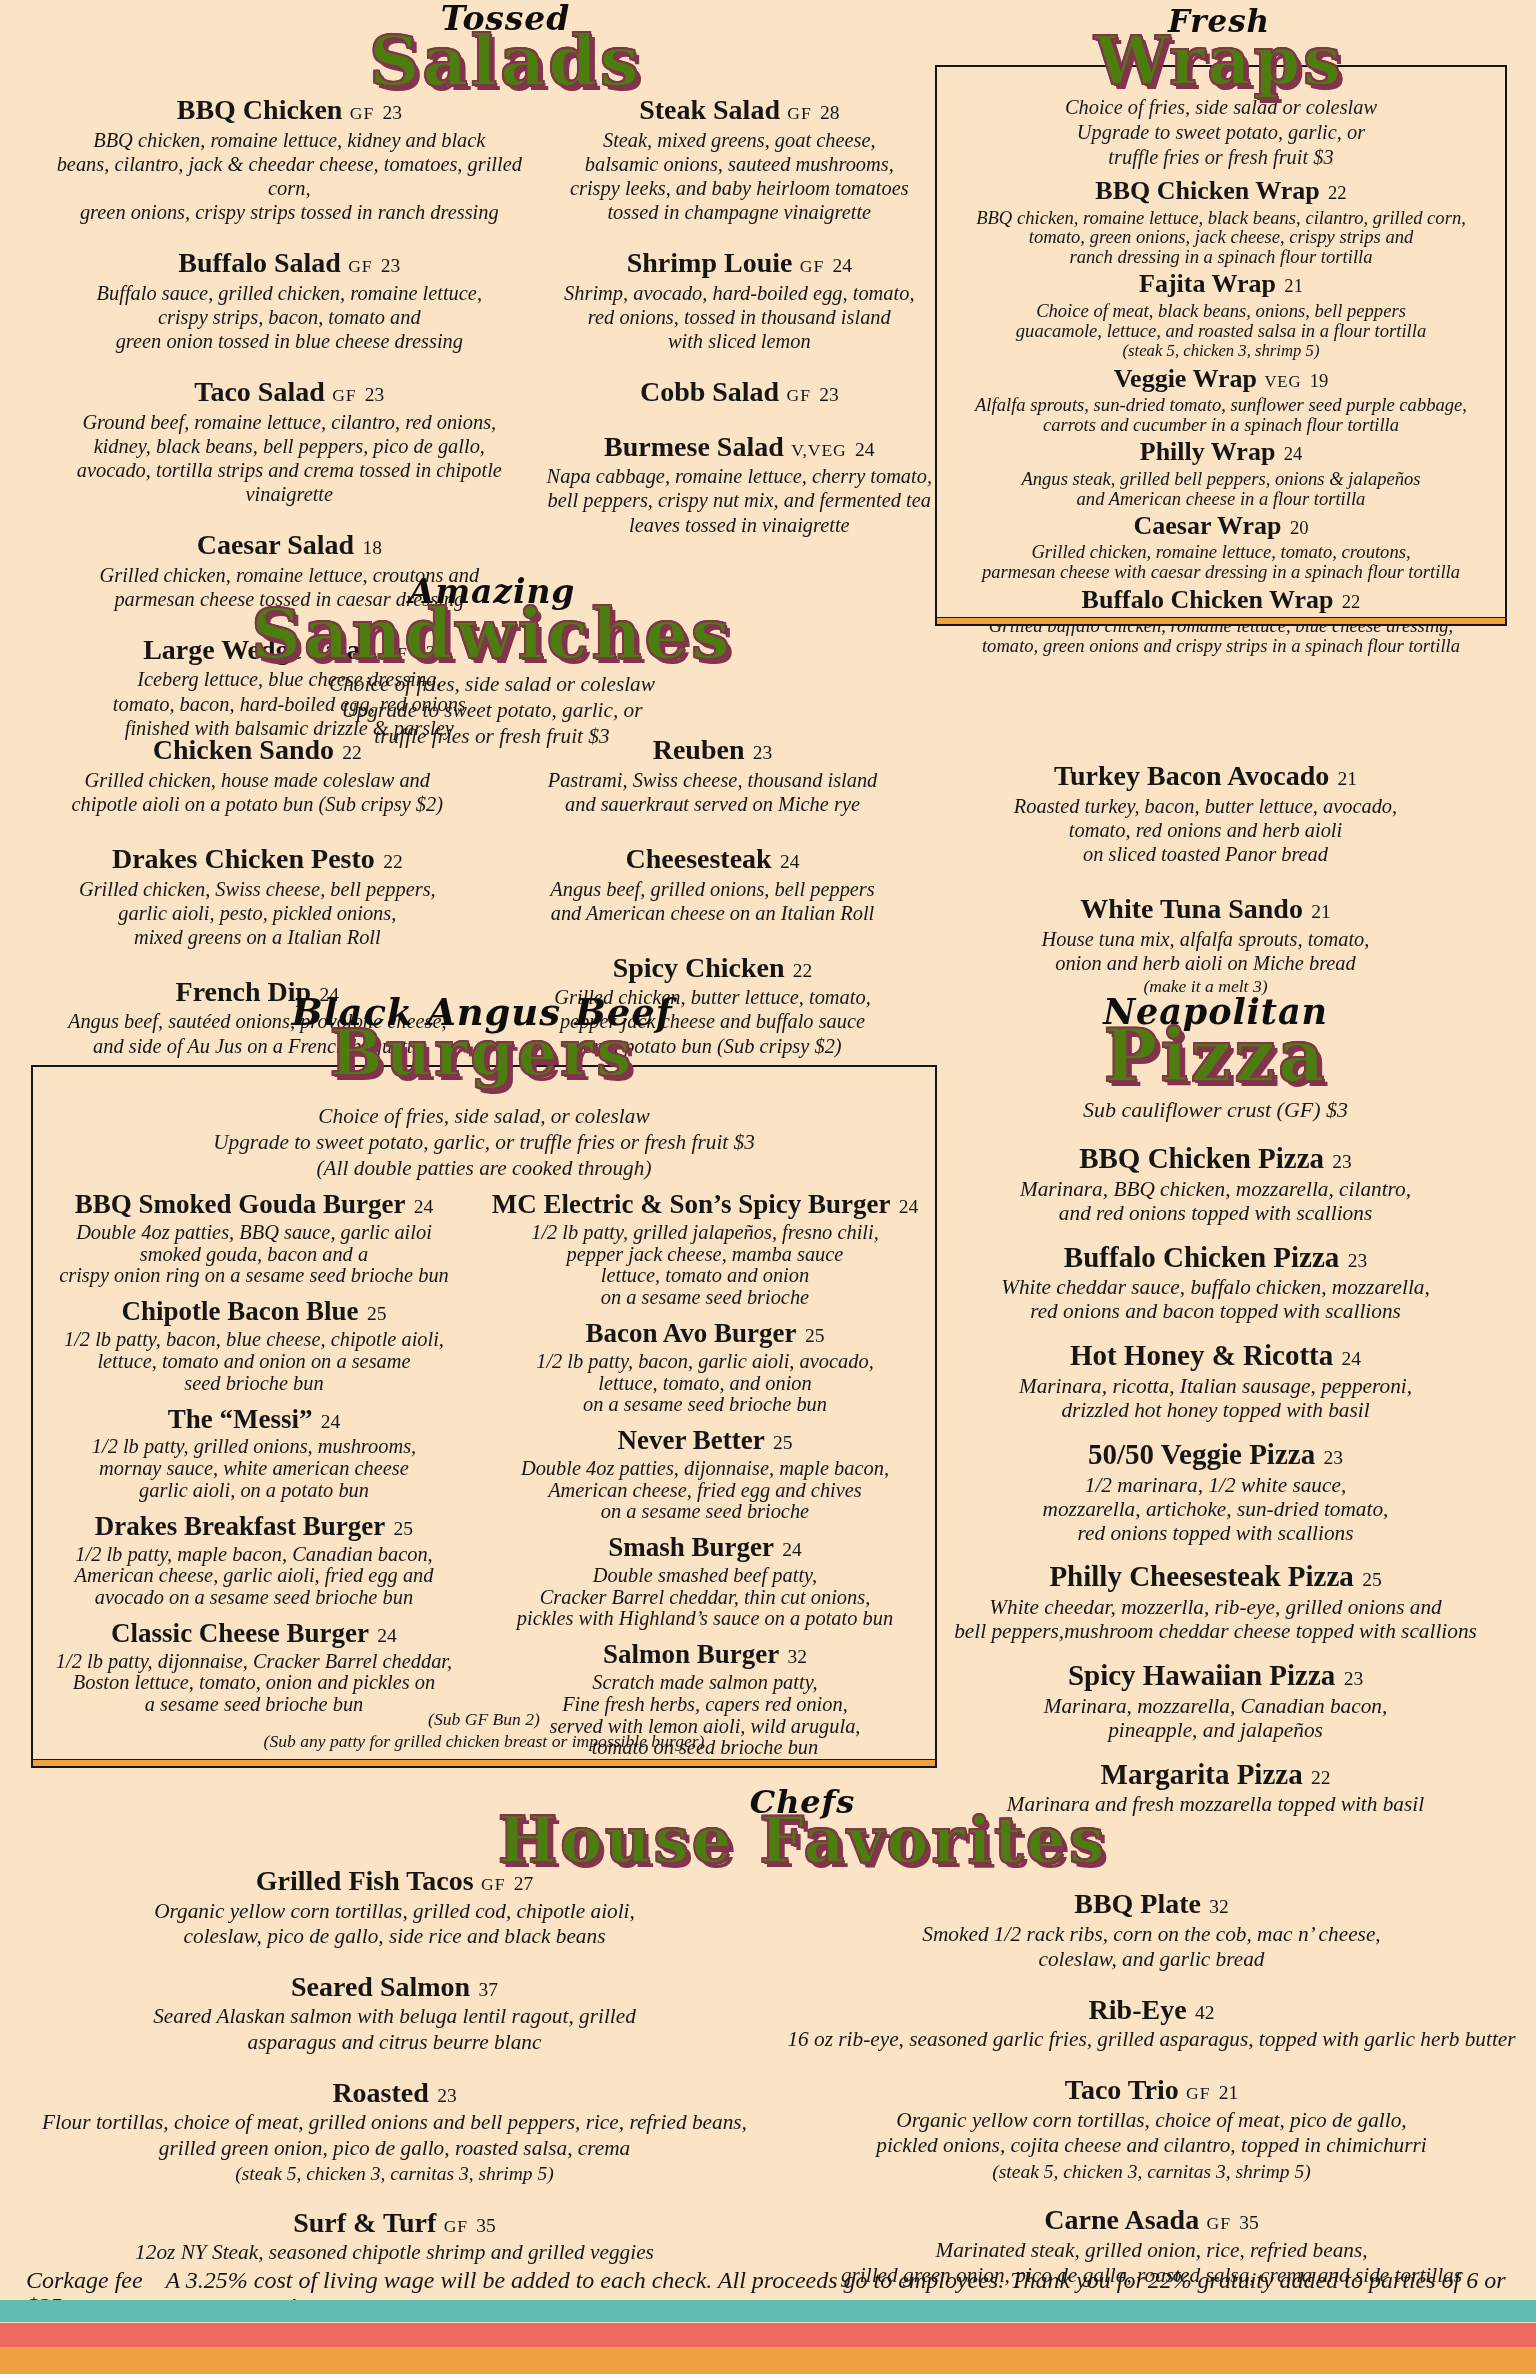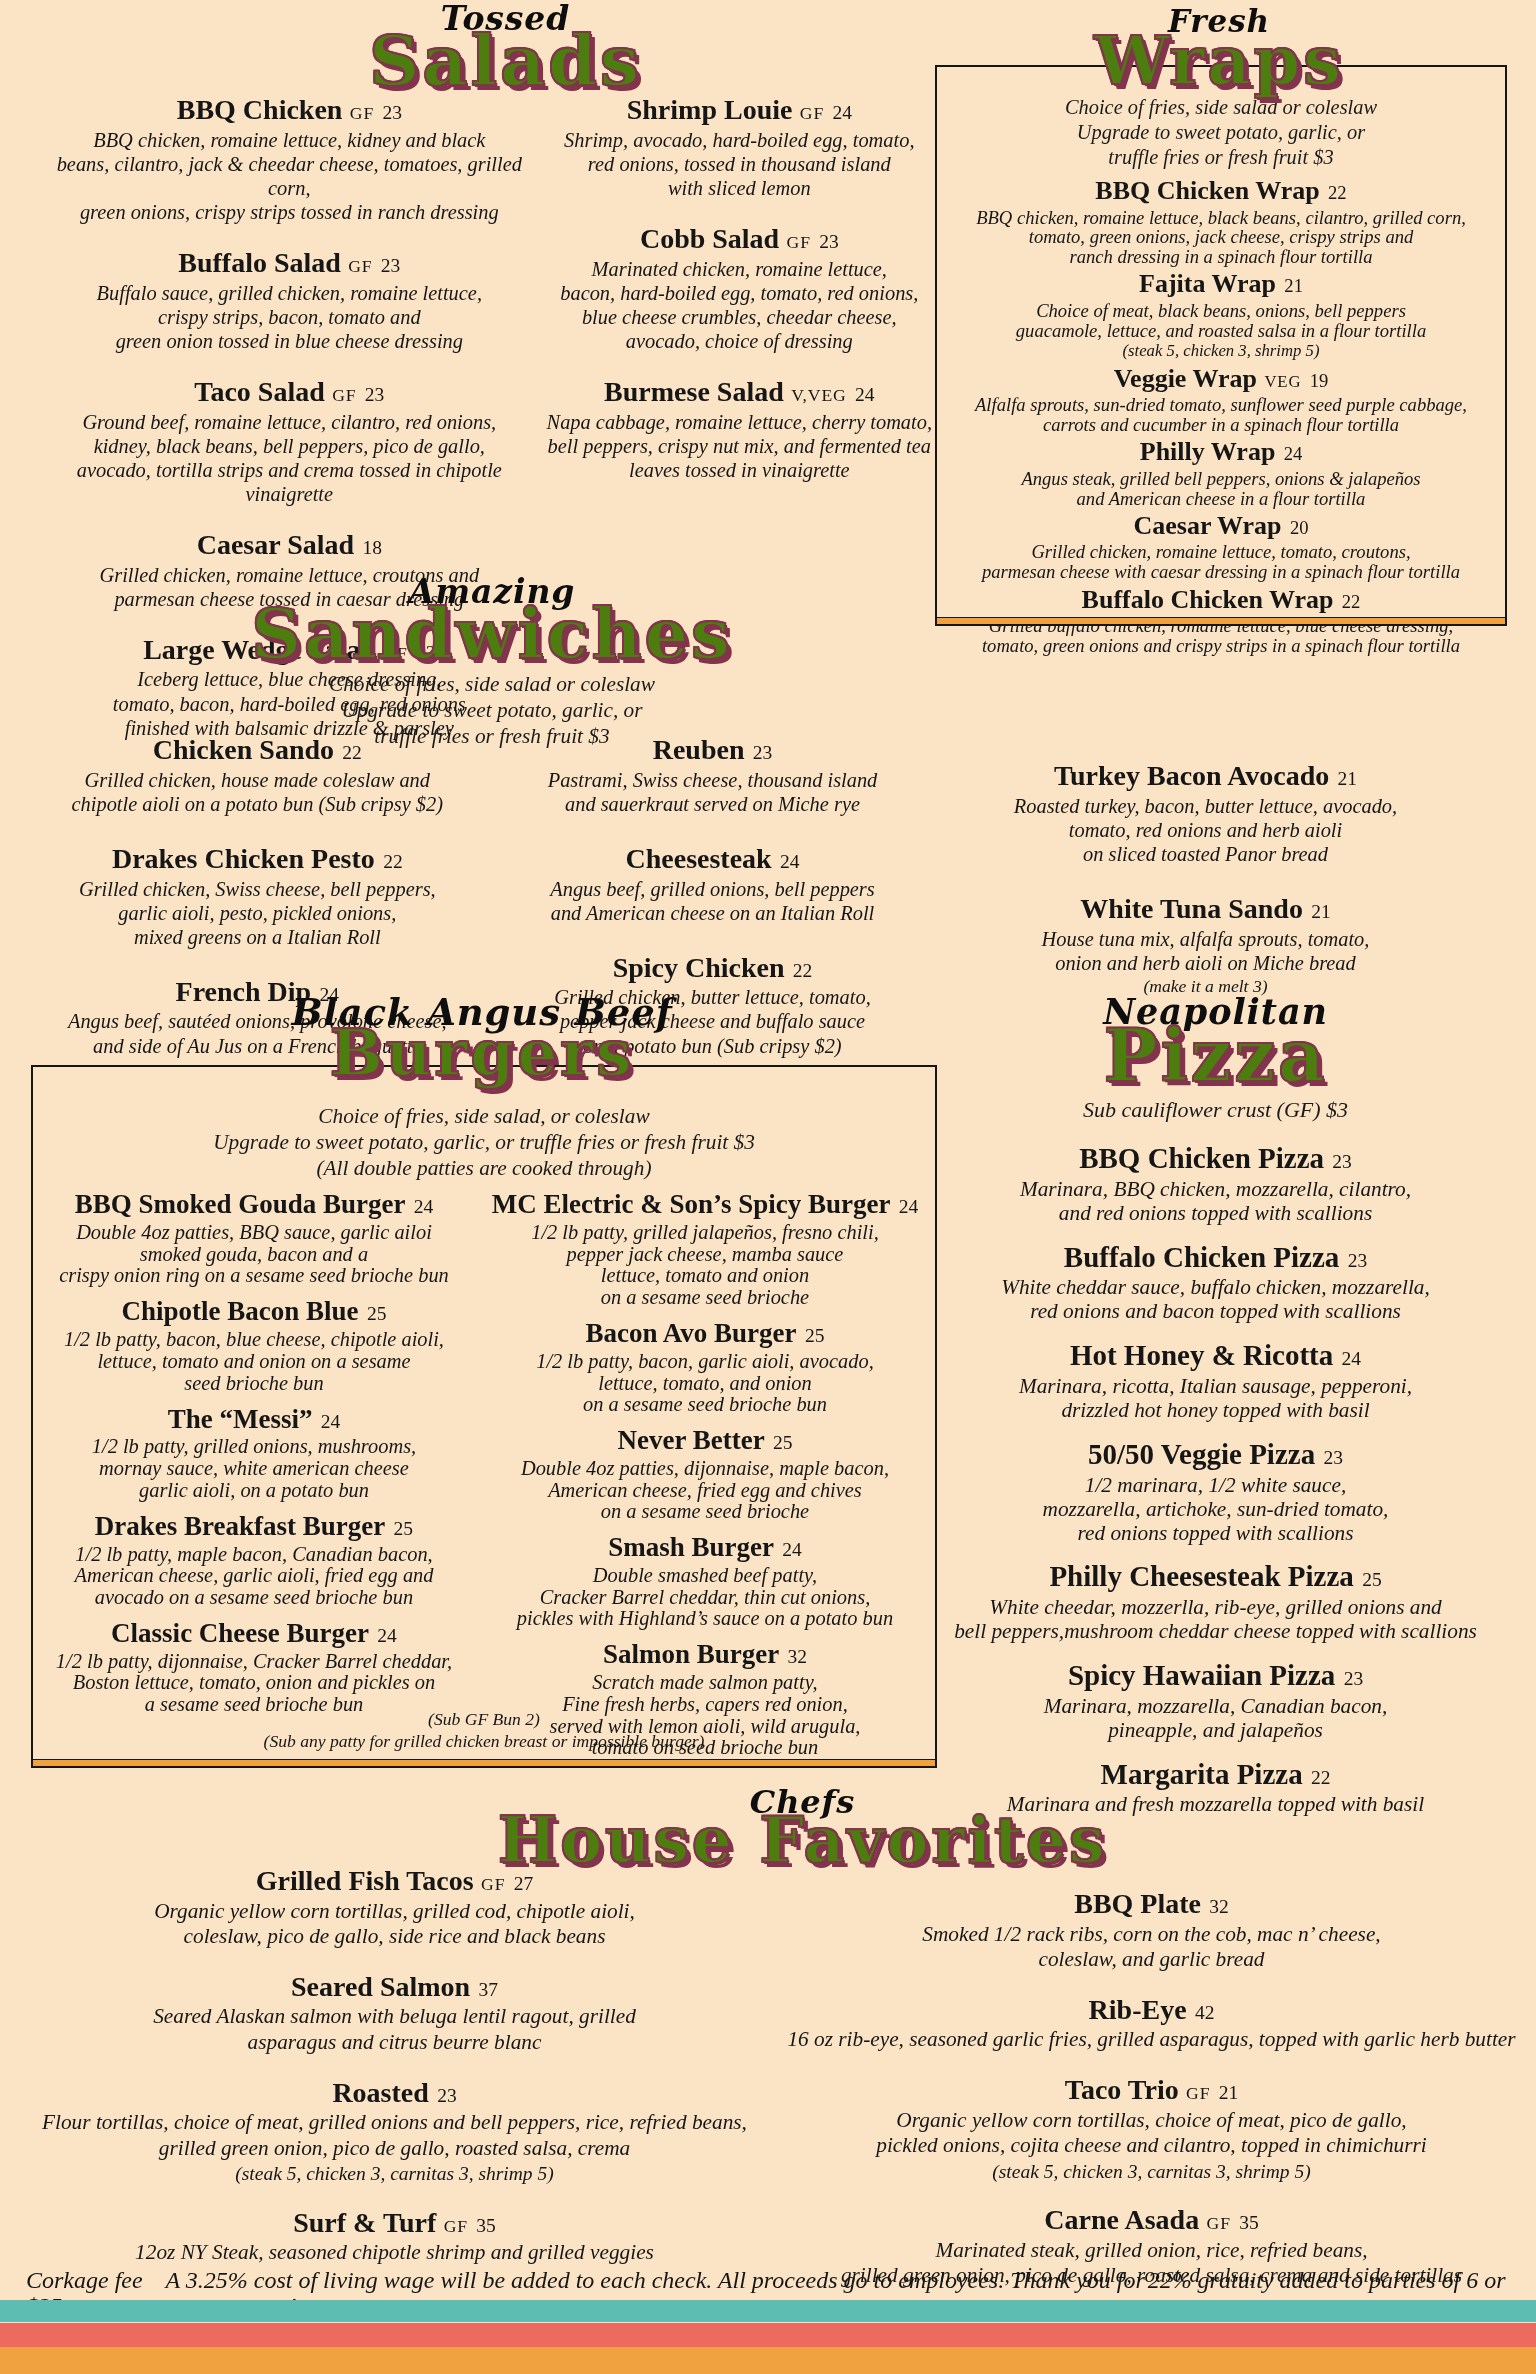--- a/index.html
+++ b/index.html
@@ -144,31 +144,34 @@
       </div>
       <div class="menu-item">
         <div class="item-head"><span class="item-name">Large Wedge Salad</span><span class="item-tag">GF</span><span class="item-price">22</span></div>
         <div class="item-desc">Iceberg lettuce, blue cheese dressing,
 tomato, bacon, hard-boiled egg, red onions
 finished with balsamic drizzle &amp; parsley</div>
       </div>
     </div>
   <div class="col salads-col1">
       <div class="menu-item">
+        <div class="item-head"><span class="item-name">Steak Salad</span><span class="item-tag">GF</span><span class="item-price">28</span></div>
+        <div class="item-desc">Steak, mixed greens, goat cheese,
+balsamic onions, sauteed mushrooms,
+crispy leeks, and baby heirloom tomatoes
+tossed in champagne vinaigrette</div>
+      </div>
+      <div class="menu-item">
         <div class="item-head"><span class="item-name">Shrimp Louie</span><span class="item-tag">GF</span><span class="item-price">24</span></div>
         <div class="item-desc">Shrimp, avocado, hard-boiled egg, tomato,
 red onions, tossed in thousand island
 with sliced lemon</div>
       </div>
       <div class="menu-item">
         <div class="item-head"><span class="item-name">Cobb Salad</span><span class="item-tag">GF</span><span class="item-price">23</span></div>
-        <div class="item-desc">Marinated chicken, romaine lettuce,
-bacon, hard-boiled egg, tomato, red onions,
-blue cheese crumbles, cheedar cheese,
-avocado, choice of dressing</div>
       </div>
       <div class="menu-item">
         <div class="item-head"><span class="item-name">Burmese Salad</span><span class="item-tag">V,VEG</span><span class="item-price">24</span></div>
         <div class="item-desc">Napa cabbage, romaine lettuce, cherry tomato,
 bell peppers, crispy nut mix, and fermented tea
 leaves tossed in vinaigrette</div>
       </div>
     </div>
 </div>
 

